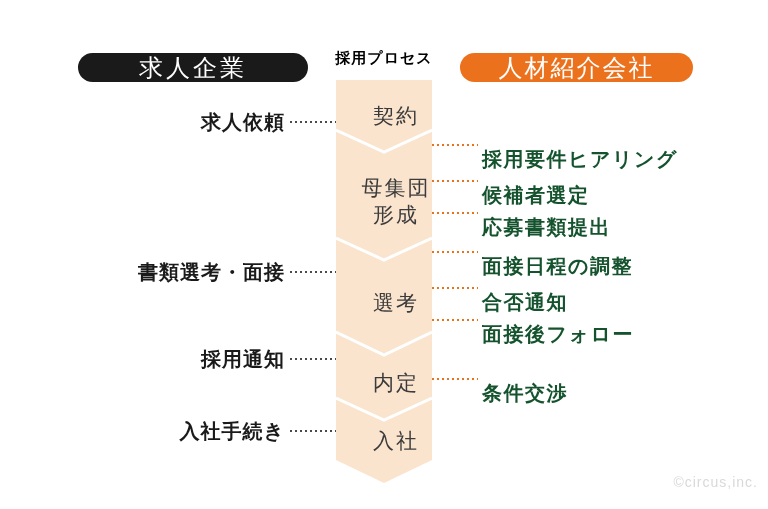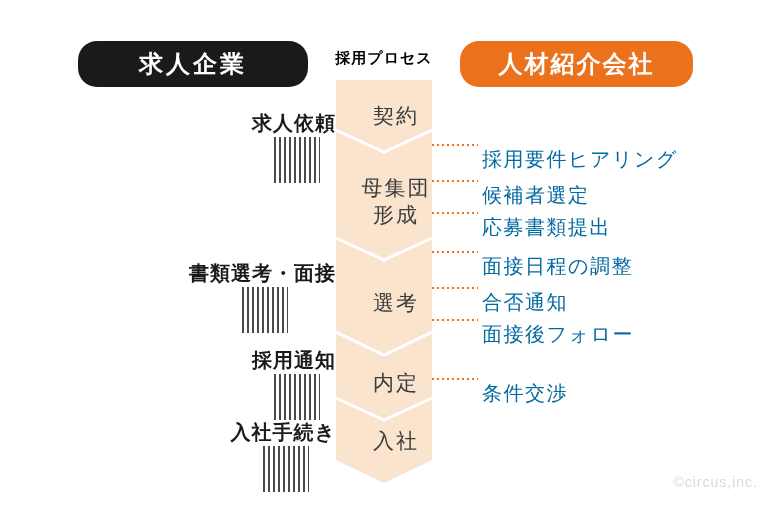--- a/index.html
+++ b/index.html
@@ -1,49 +1,49 @@
 <!DOCTYPE html>
 <html><head>
 <meta charset="utf-8">
 <style>
   html,body{margin:0;padding:0;background:#fff;}
   .canvas{
     position:relative;width:768px;height:509px;background:#ffffff;overflow:hidden;
     font-family:"Liberation Sans","DejaVu Sans",sans-serif;
   }
   .pill{
-    position:absolute;top:41px;height:46px;border-radius:19px;
+    position:absolute;top:53px;height:29px;border-radius:19px;
     display:flex;align-items:center;justify-content:center;
-    color:#ffffff;font-weight:bold;font-size:24px;letter-spacing:3px;
+    color:#ffffff;font-weight:normal;font-size:24px;letter-spacing:3px;
   }
   .pill-black{left:78px;width:230px;background:#1a1a1a;}
   .pill-orange{left:460px;width:233px;background:#ec711d;letter-spacing:2px;}
   .process-title{
     position:absolute;left:326px;top:49px;width:116px;text-align:center;
     font-size:15px;font-weight:bold;color:#000000;letter-spacing:1px;
   }
   .flow{position:absolute;left:336px;top:80px;width:96px;height:405px;}
   .flow-bg{fill:#fae4ce;}
   .flow-sep{fill:none;stroke:#ffffff;stroke-width:3;}
   .stage{
     position:absolute;left:336px;width:120px;text-align:center;
     color:#3b3b3b;font-size:21px;letter-spacing:2px;line-height:27px;
   }
   .stage span{display:block;}
   .lrow{
-    position:absolute;right:432px;height:24px;display:flex;align-items:center;flex-direction:column;
+    position:absolute;right:432px;height:24px;display:flex;align-items:center;
   }
   .llabel{
     color:#1a1a1a;font-weight:bold;font-size:20px;letter-spacing:1px;white-space:nowrap;
   }
   .rrow{
     position:absolute;left:432px;height:26px;display:flex;align-items:center;
   }
   .rlabel{
-    color:#0369a1;font-weight:normal;font-size:20px;letter-spacing:1.5px;white-space:nowrap;margin-top:28px;
+    color:#14532d;font-weight:bold;font-size:20px;letter-spacing:1.5px;white-space:nowrap;margin-top:28px;
   }
   .dots{
     height:2px;width:46px;flex:0 0 46px;
     background-image:repeating-linear-gradient(to right,currentColor 0 2px,transparent 2px 5px);
   }
   .dots-dark{color:#4a4a4a;margin-left:5px;}
   .dots-orange{color:#ec711d;margin-right:4px;}
   .copyright{
     position:absolute;right:10px;top:474px;font-size:14px;color:#d9d9d9;letter-spacing:1px;
   }

